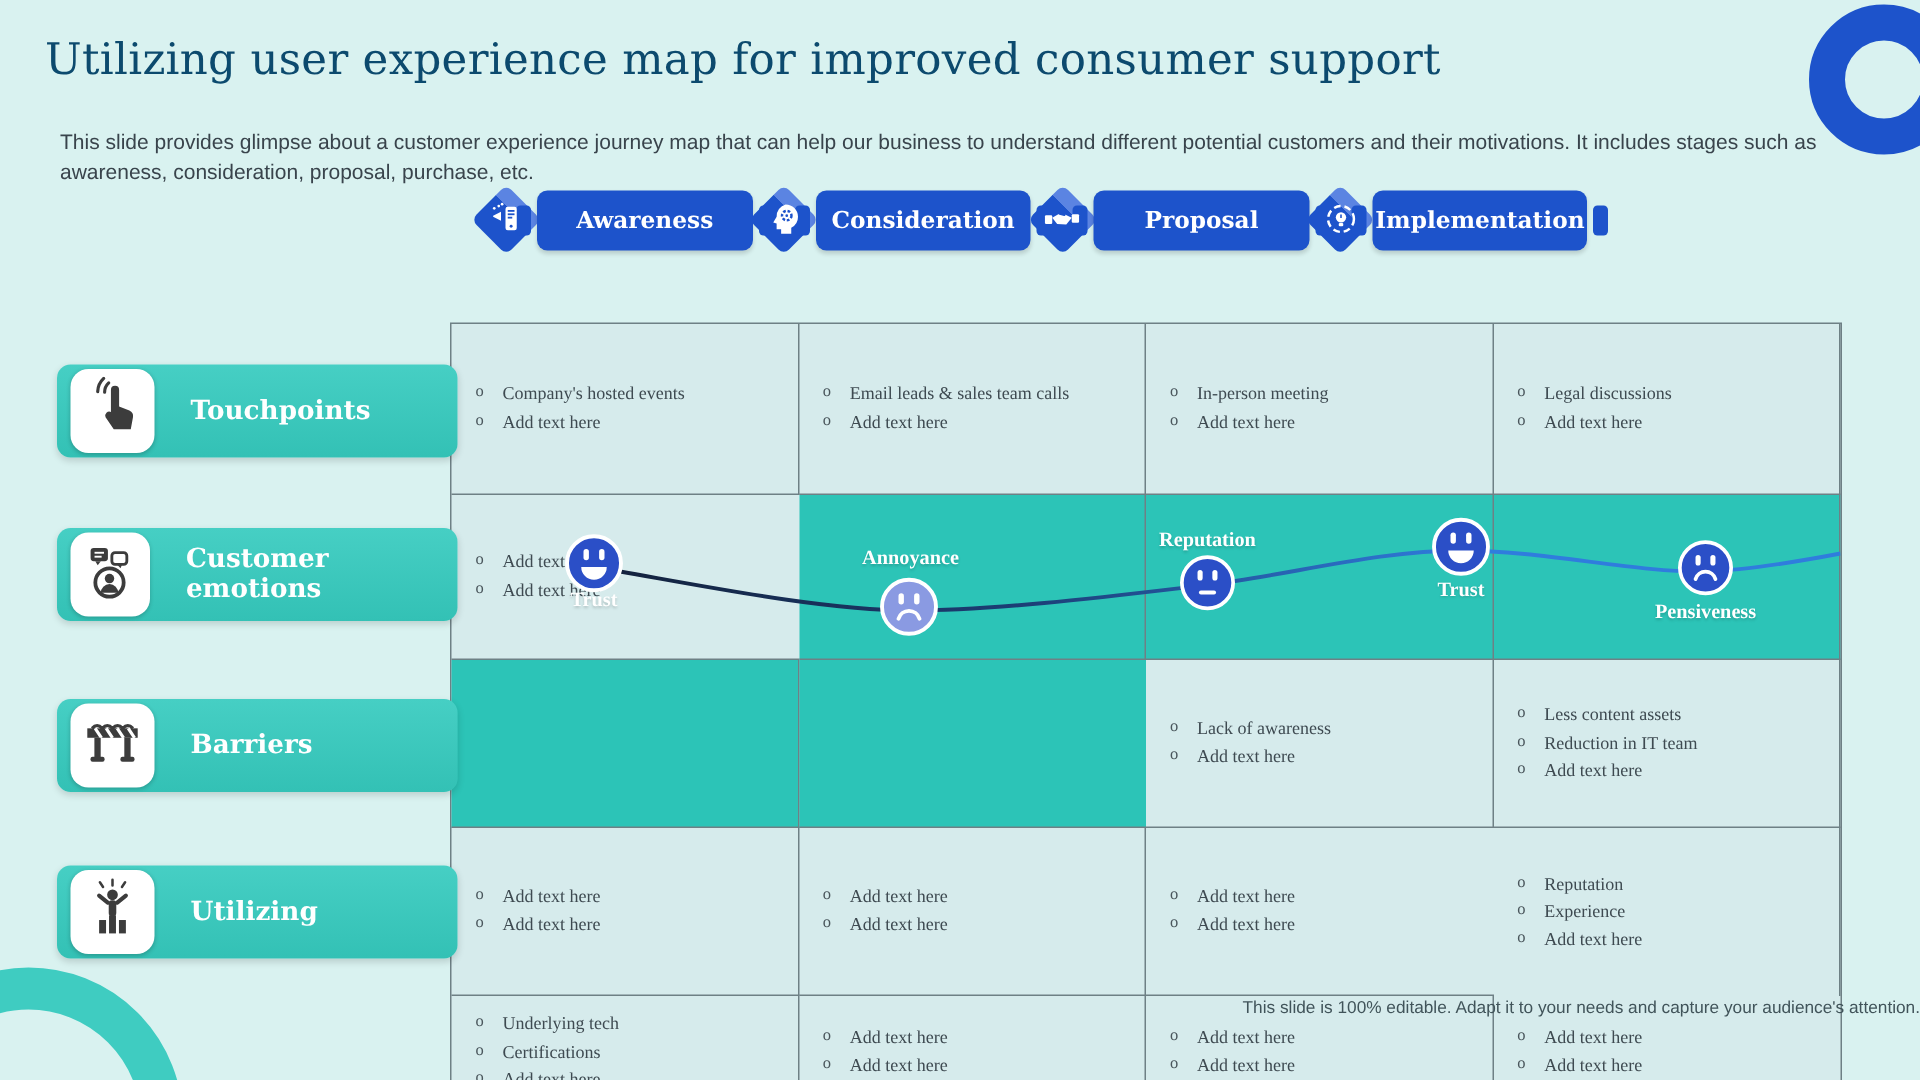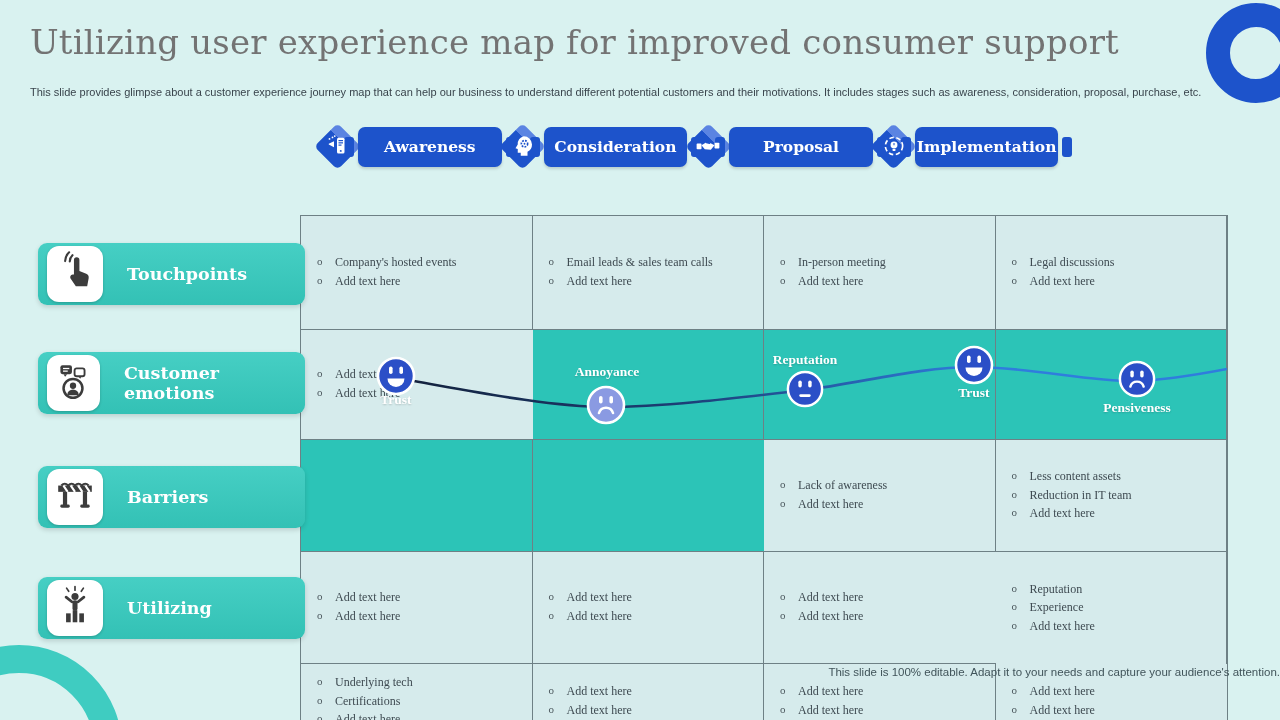--- a/index.html
+++ b/index.html
@@ -2,25 +2,25 @@
 <html><head>
 <meta charset="utf-8">
 <style>
   html,body{margin:0;padding:0;}
   body{
     width:1280px;height:720px;position:relative;overflow:hidden;
     background:#d9f2f0;font-family:"Liberation Sans",sans-serif;
   }
   .title{
     position:absolute;left:30px;top:22px;width:1180px;
-    font-family:"DejaVu Serif",serif;font-size:34px;color:#737373;letter-spacing:.2px;
+    font-family:"DejaVu Serif",serif;font-size:29px;color:#0c4a6e;letter-spacing:.2px;
   }
   .subtitle{
-    position:absolute;left:30px;top:85px;width:1205px;
-    font-size:11px;line-height:1.4;color:#39444c;
+    position:absolute;left:40px;top:85px;width:1205px;
+    font-size:14px;line-height:1.4;color:#39444c;
   }
   
   .ring-tr{position:absolute;width:52px;height:52px;border:24px solid #1d53cb;border-radius:50%;right:-26px;top:3px;}
   .ring-bl{position:absolute;width:150px;height:150px;border:28px solid #3fccc1;border-radius:50%;left:-84px;top:645px;}
 
   
   .stages{position:absolute;left:316px;top:122px;width:928px;display:flex;}
   .stage{width:20%;display:flex;flex-direction:row;align-items:center;}
   .dia-wrap{width:48px;height:48px;position:relative;display:flex;align-items:center;justify-content:center;}
   .dia{position:absolute;width:33px;height:33px;border-radius:5px;transform:rotate(45deg);

